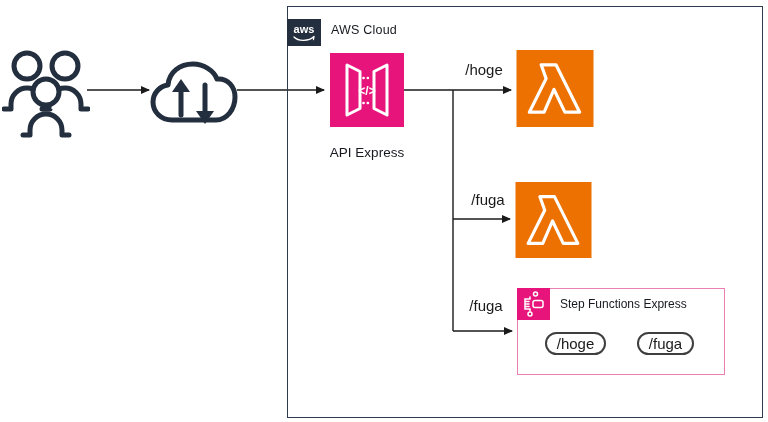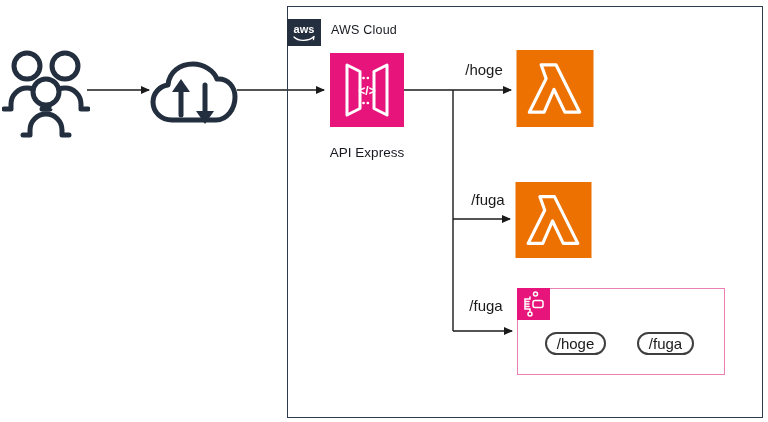--- a/index.html
+++ b/index.html
@@ -134,20 +134,21 @@
       <g stroke="#ffffff" stroke-width="1.5" fill="none" stroke-linecap="round">
         <circle cx="18.5" cy="6" r="2"></circle>
         <circle cx="13" cy="26" r="2"></circle>
         <path d="M13,9 V11 H8 V21 H13 V23"></path>
         <line x1="8.5" y1="13.5" x2="12" y2="13.5"></line>
         <line x1="8.5" y1="16" x2="12" y2="16"></line>
         <line x1="8.5" y1="18.5" x2="12" y2="18.5"></line>
         <rect x="16" y="12.5" width="10" height="7" rx="2"></rect>
       </g>
     </svg>
+    <div class="sf-label">Step Functions Express</div>
     <div class="pill pill-hoge">
       <span>/hoge</span>
     </div>
     <div class="pill pill-fuga">
       <span>/fuga</span>
     </div>
   </div>
 
 </div>
 

